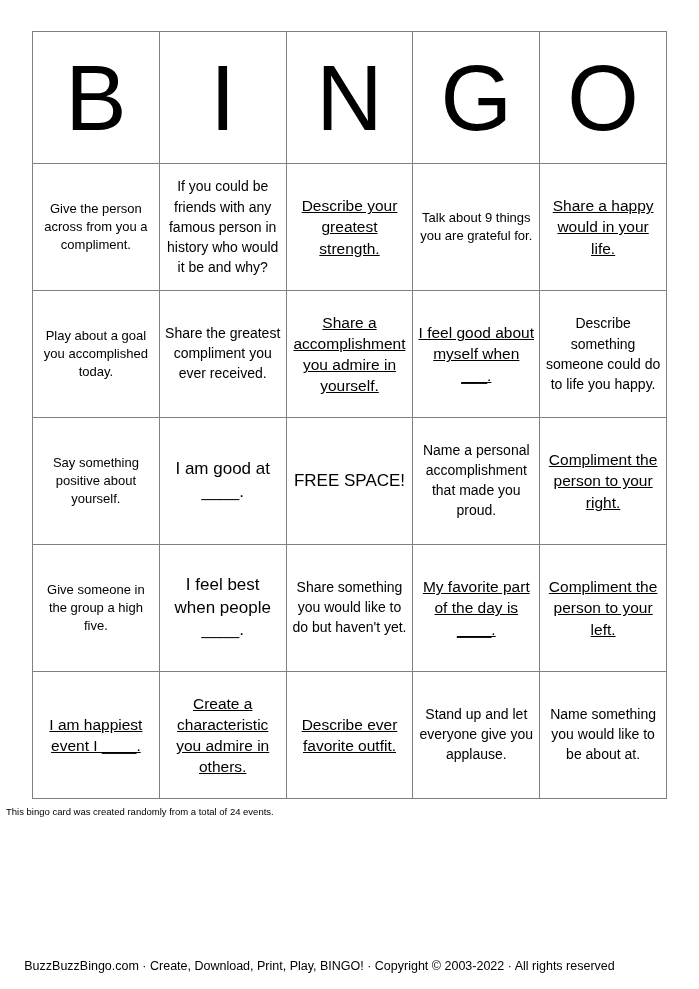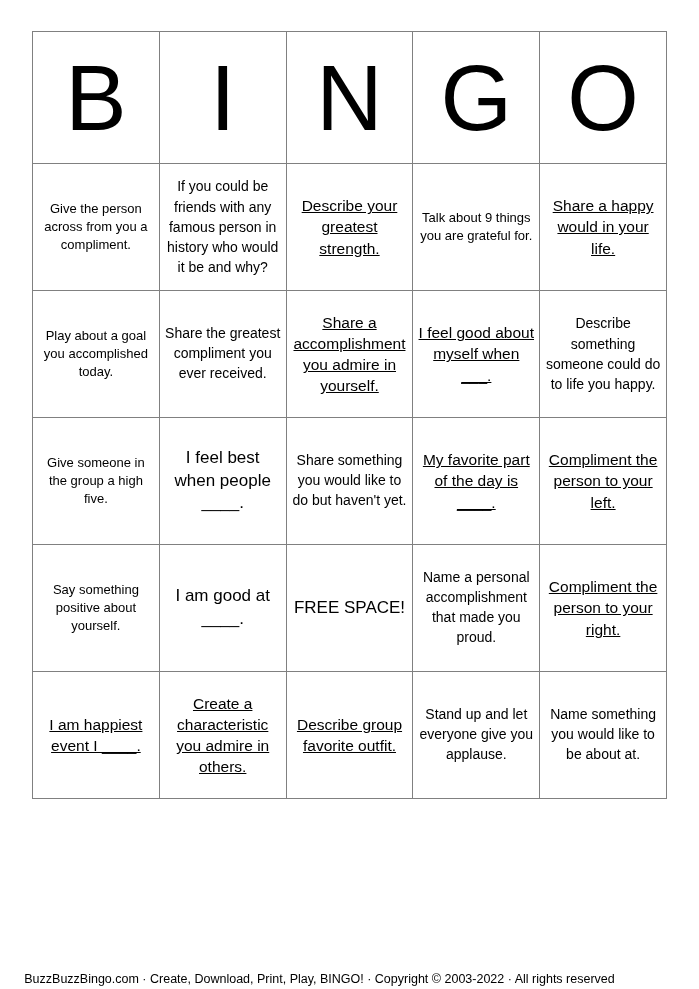--- a/index.html
+++ b/index.html
@@ -95,21 +95,20 @@
   .page-footer {
     position: absolute;
     left: 0;
     top: 958px;
     width: 639px;
     text-align: center;
     font-size: 12.5px;
     line-height: 1.3;
     color: #000000;
     white-space: nowrap;
-    margin-top: 13px;
   }
 </style>
 </head>
 <body>
 
 <div class="page">
 
   <table class="bingo-card">
     <tbody>
       <tr class="header-row">
@@ -182,20 +181,48 @@
         <td>
             <div class="cell-inner">
               <span class="cell-text fs-xs">Describe something someone could do to life you happy.</span>
             </div>
           </td>
       </tr>
 
       <tr class="cell-row">
         <td>
             <div class="cell-inner">
+              <span class="cell-text fs-md">Say something positive about yourself.</span>
+            </div>
+          </td>
+        <td>
+            <div class="cell-inner">
+              <span class="cell-text fs-xl">I am good at ____.</span>
+            </div>
+          </td>
+        <td>
+            <div class="cell-inner">
+              <span class="cell-text fs-xl">FREE SPACE!</span>
+            </div>
+          </td>
+        <td>
+            <div class="cell-inner">
+              <span class="cell-text fs-sm">Name a personal accomplishment that made you proud.</span>
+            </div>
+          </td>
+        <td>
+            <div class="cell-inner">
+              <span class="cell-text fs-lg">Compliment the person to your right.</span>
+            </div>
+          </td>
+      </tr>
+
+      <tr class="cell-row">
+        <td>
+            <div class="cell-inner">
               <span class="cell-text fs-md">Give someone in the group a high five.</span>
             </div>
           </td>
         <td>
             <div class="cell-inner">
               <span class="cell-text fs-xl">I feel best when people ____.</span>
             </div>
           </td>
         <td>
             <div class="cell-inner">
@@ -210,71 +237,44 @@
         <td>
             <div class="cell-inner">
               <span class="cell-text fs-lg">Compliment the person to your left.</span>
             </div>
           </td>
       </tr>
 
       <tr class="cell-row">
         <td>
             <div class="cell-inner">
-              <span class="cell-text fs-md">Say something positive about yourself.</span>
-            </div>
-          </td>
-        <td>
-            <div class="cell-inner">
-              <span class="cell-text fs-xl">I am good at ____.</span>
-            </div>
-          </td>
-        <td>
-            <div class="cell-inner">
-              <span class="cell-text fs-xl">FREE SPACE!</span>
-            </div>
-          </td>
-        <td>
-            <div class="cell-inner">
-              <span class="cell-text fs-sm">Name a personal accomplishment that made you proud.</span>
-            </div>
-          </td>
-        <td>
-            <div class="cell-inner">
-              <span class="cell-text fs-lg">Compliment the person to your right.</span>
-            </div>
-          </td>
-      </tr>
-
-      <tr class="cell-row">
-        <td>
-            <div class="cell-inner">
               <span class="cell-text fs-lg">I am happiest event I ____.</span>
             </div>
           </td>
         <td>
             <div class="cell-inner">
               <span class="cell-text fs-lg">Create a characteristic you admire in others.</span>
             </div>
           </td>
         <td>
             <div class="cell-inner">
-              <span class="cell-text fs-lg">Describe group favorite outfit.</span>
+              <span class="cell-text fs-lg">Describe ever favorite outfit.</span>
             </div>
           </td>
         <td>
             <div class="cell-inner">
               <span class="cell-text fs-sm">Stand up and let everyone give you applause.</span>
             </div>
           </td>
         <td>
             <div class="cell-inner">
               <span class="cell-text fs-sm">Name something you would like to be about at.</span>
             </div>
           </td>
       </tr>
     </tbody>
   </table>
 
+  <div class="card-note">This bingo card was created randomly from a total of 24 events.</div>
 
   <div class="page-footer">BuzzBuzzBingo.com · Create, Download, Print, Play, BINGO! · Copyright © 2003-2022 · All rights reserved</div>
 
 </div>
 
 </body></html>

